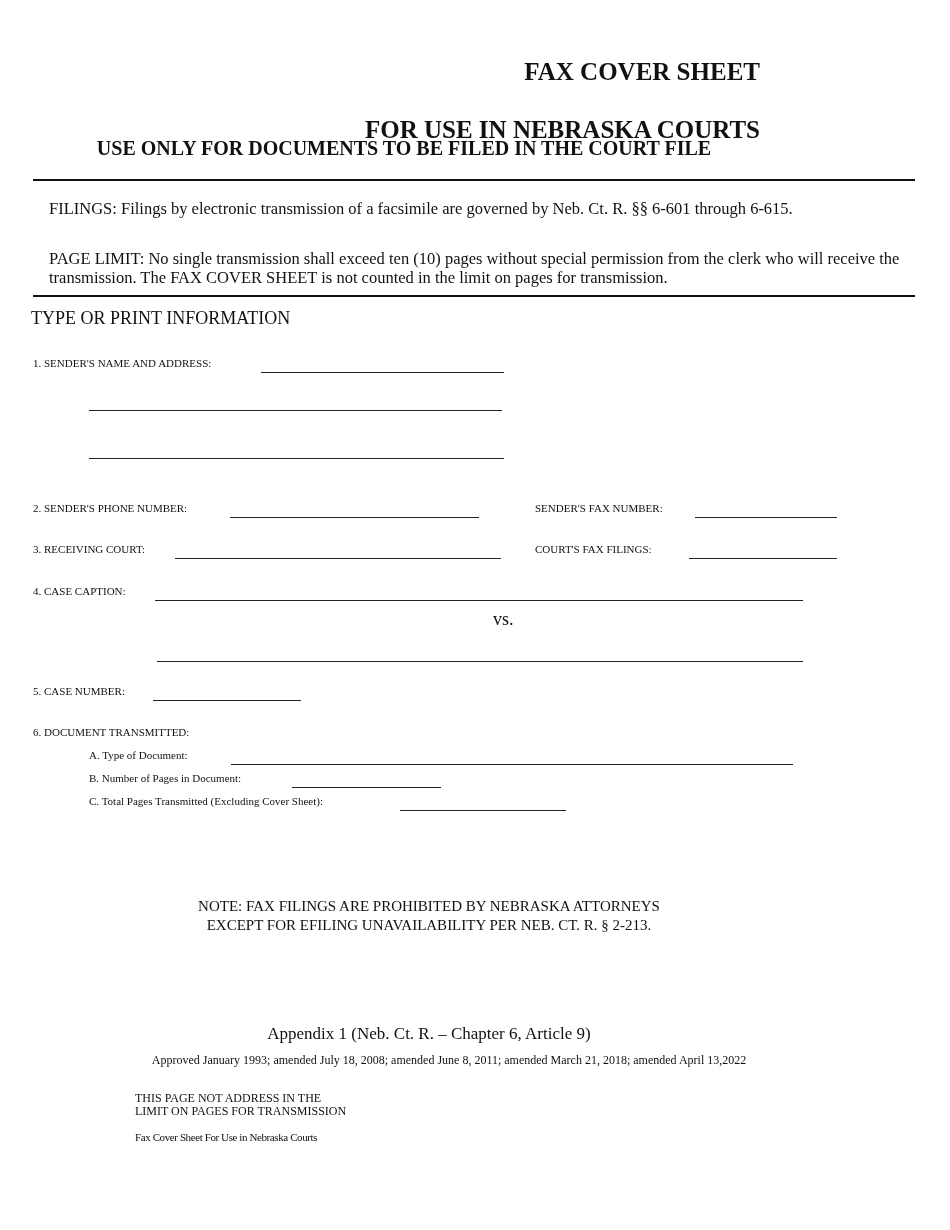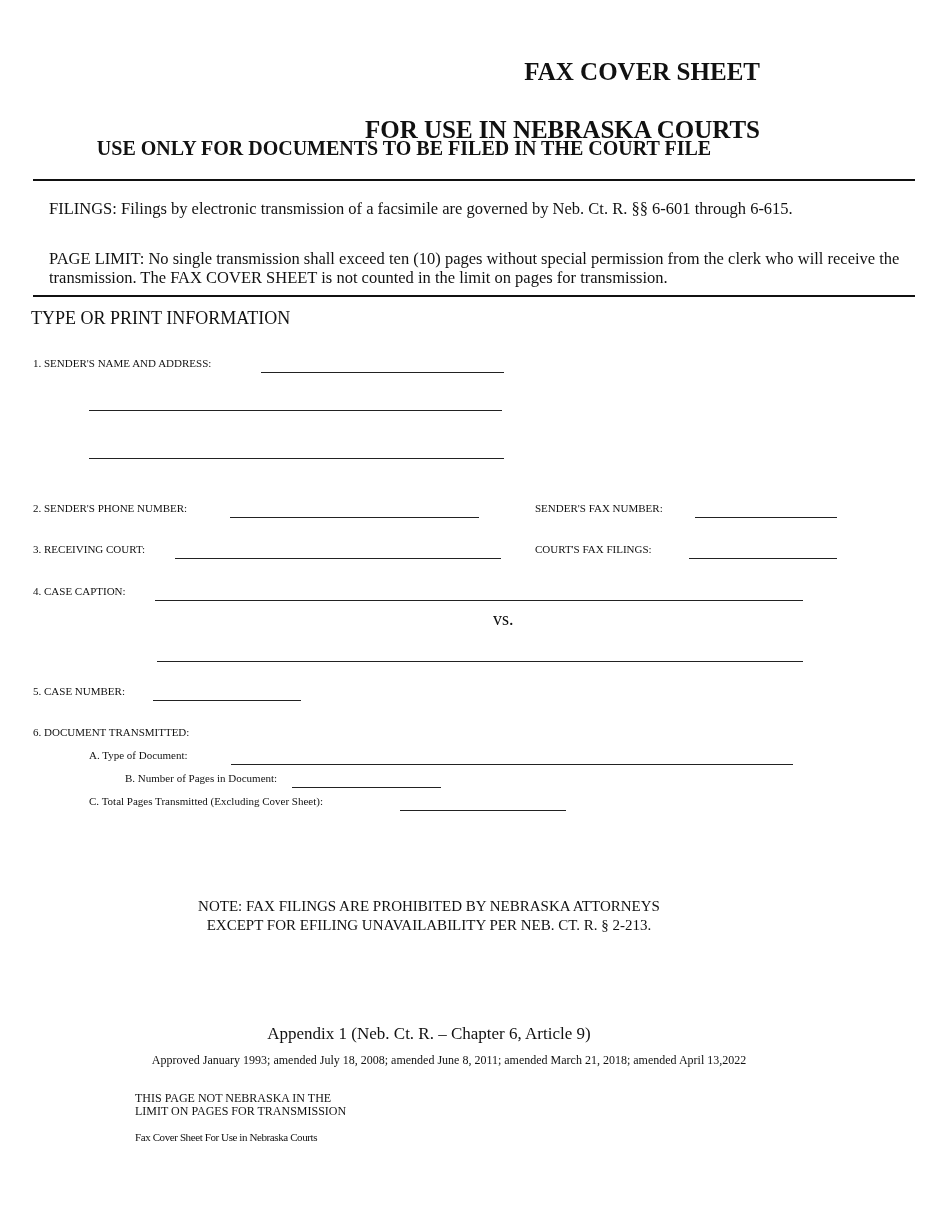--- a/index.html
+++ b/index.html
@@ -105,28 +105,28 @@
 <input class="abs line" style="left: 155px; top: 584px; width: 648px;" value="">
 <div class="abs small" style="left:493px; top:609px;">vs.</div>
 <input class="abs line" style="left: 157px; top: 645px; width: 646px;" value="">
 
 <div class="abs label" style="left:33px; top:685px;">5.  CASE NUMBER:</div>
 <input class="abs line" style="left: 153px; top: 684px; width: 148px;" value="">
 
 <div class="abs label" style="left:33px; top:726px;">6.  DOCUMENT TRANSMITTED:</div>
 <div class="abs label" style="left:89px; top:749px;">A.  Type of Document:</div>
 <input class="abs line" style="left: 231px; top: 748px; width: 562px;" value="">
-<div class="abs label" style="left:89px; top:772px;margin-left:36px;">B.  Number of Pages in Document:</div>
+<div class="abs label" style="left:89px; top:772px;">B.  Number of Pages in Document:</div>
 <input class="abs line" style="left: 292px; top: 771px; width: 149px;" value="">
 <div class="abs label" style="left:89px; top:795px;">C.  Total Pages Transmitted (Excluding Cover Sheet):</div>
 <input class="abs line" style="left: 400px; top: 794px; width: 166px;" value="">
 
 <div class="abs center" style="top:897px; font-size:15px; line-height:19px;">NOTE: FAX FILINGS ARE PROHIBITED BY NEBRASKA ATTORNEYS</div>
 <div class="abs center" style="top:916px; font-size:15px; line-height:19px;">EXCEPT FOR EFILING UNAVAILABILITY PER NEB. CT. R. § 2-213.</div>
 
 <div class="abs center" style="top:1024px; font-size:17px;">Appendix 1 (Neb. Ct. R. – Chapter 6, Article 9)</div>
 <div class="abs center" style="top:1053px; font-size:12px; left:20px;">Approved January 1993; amended July 18, 2008; amended June 8, 2011; amended March 21, 2018; amended April 13,2022</div>
 
 <div class="abs" style="left:135px; top:1092px; font-size:12px; line-height:13px;">
-  <div>THIS PAGE NOT NEBRASKA IN THE</div>
+  <div>THIS PAGE NOT ADDRESS IN THE</div>
   <div>LIMIT ON PAGES FOR TRANSMISSION</div>
 </div>
 <div class="abs" style="left:135px; top:1131px; font-size:11px; letter-spacing:-0.4px;">Fax Cover Sheet For Use in Nebraska Courts</div>
 
 </body></html>

